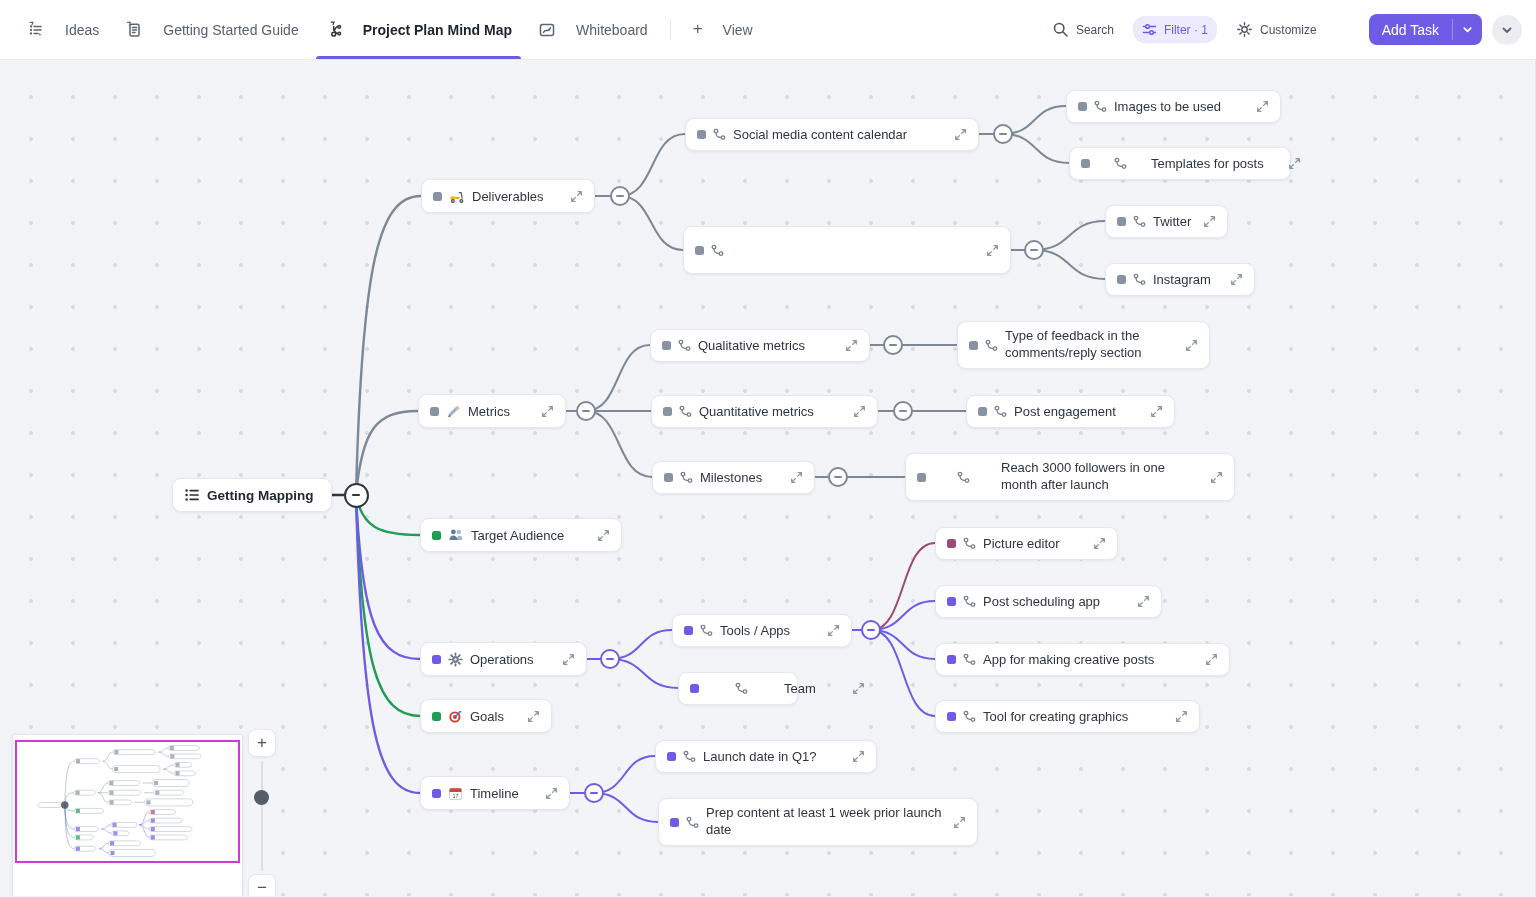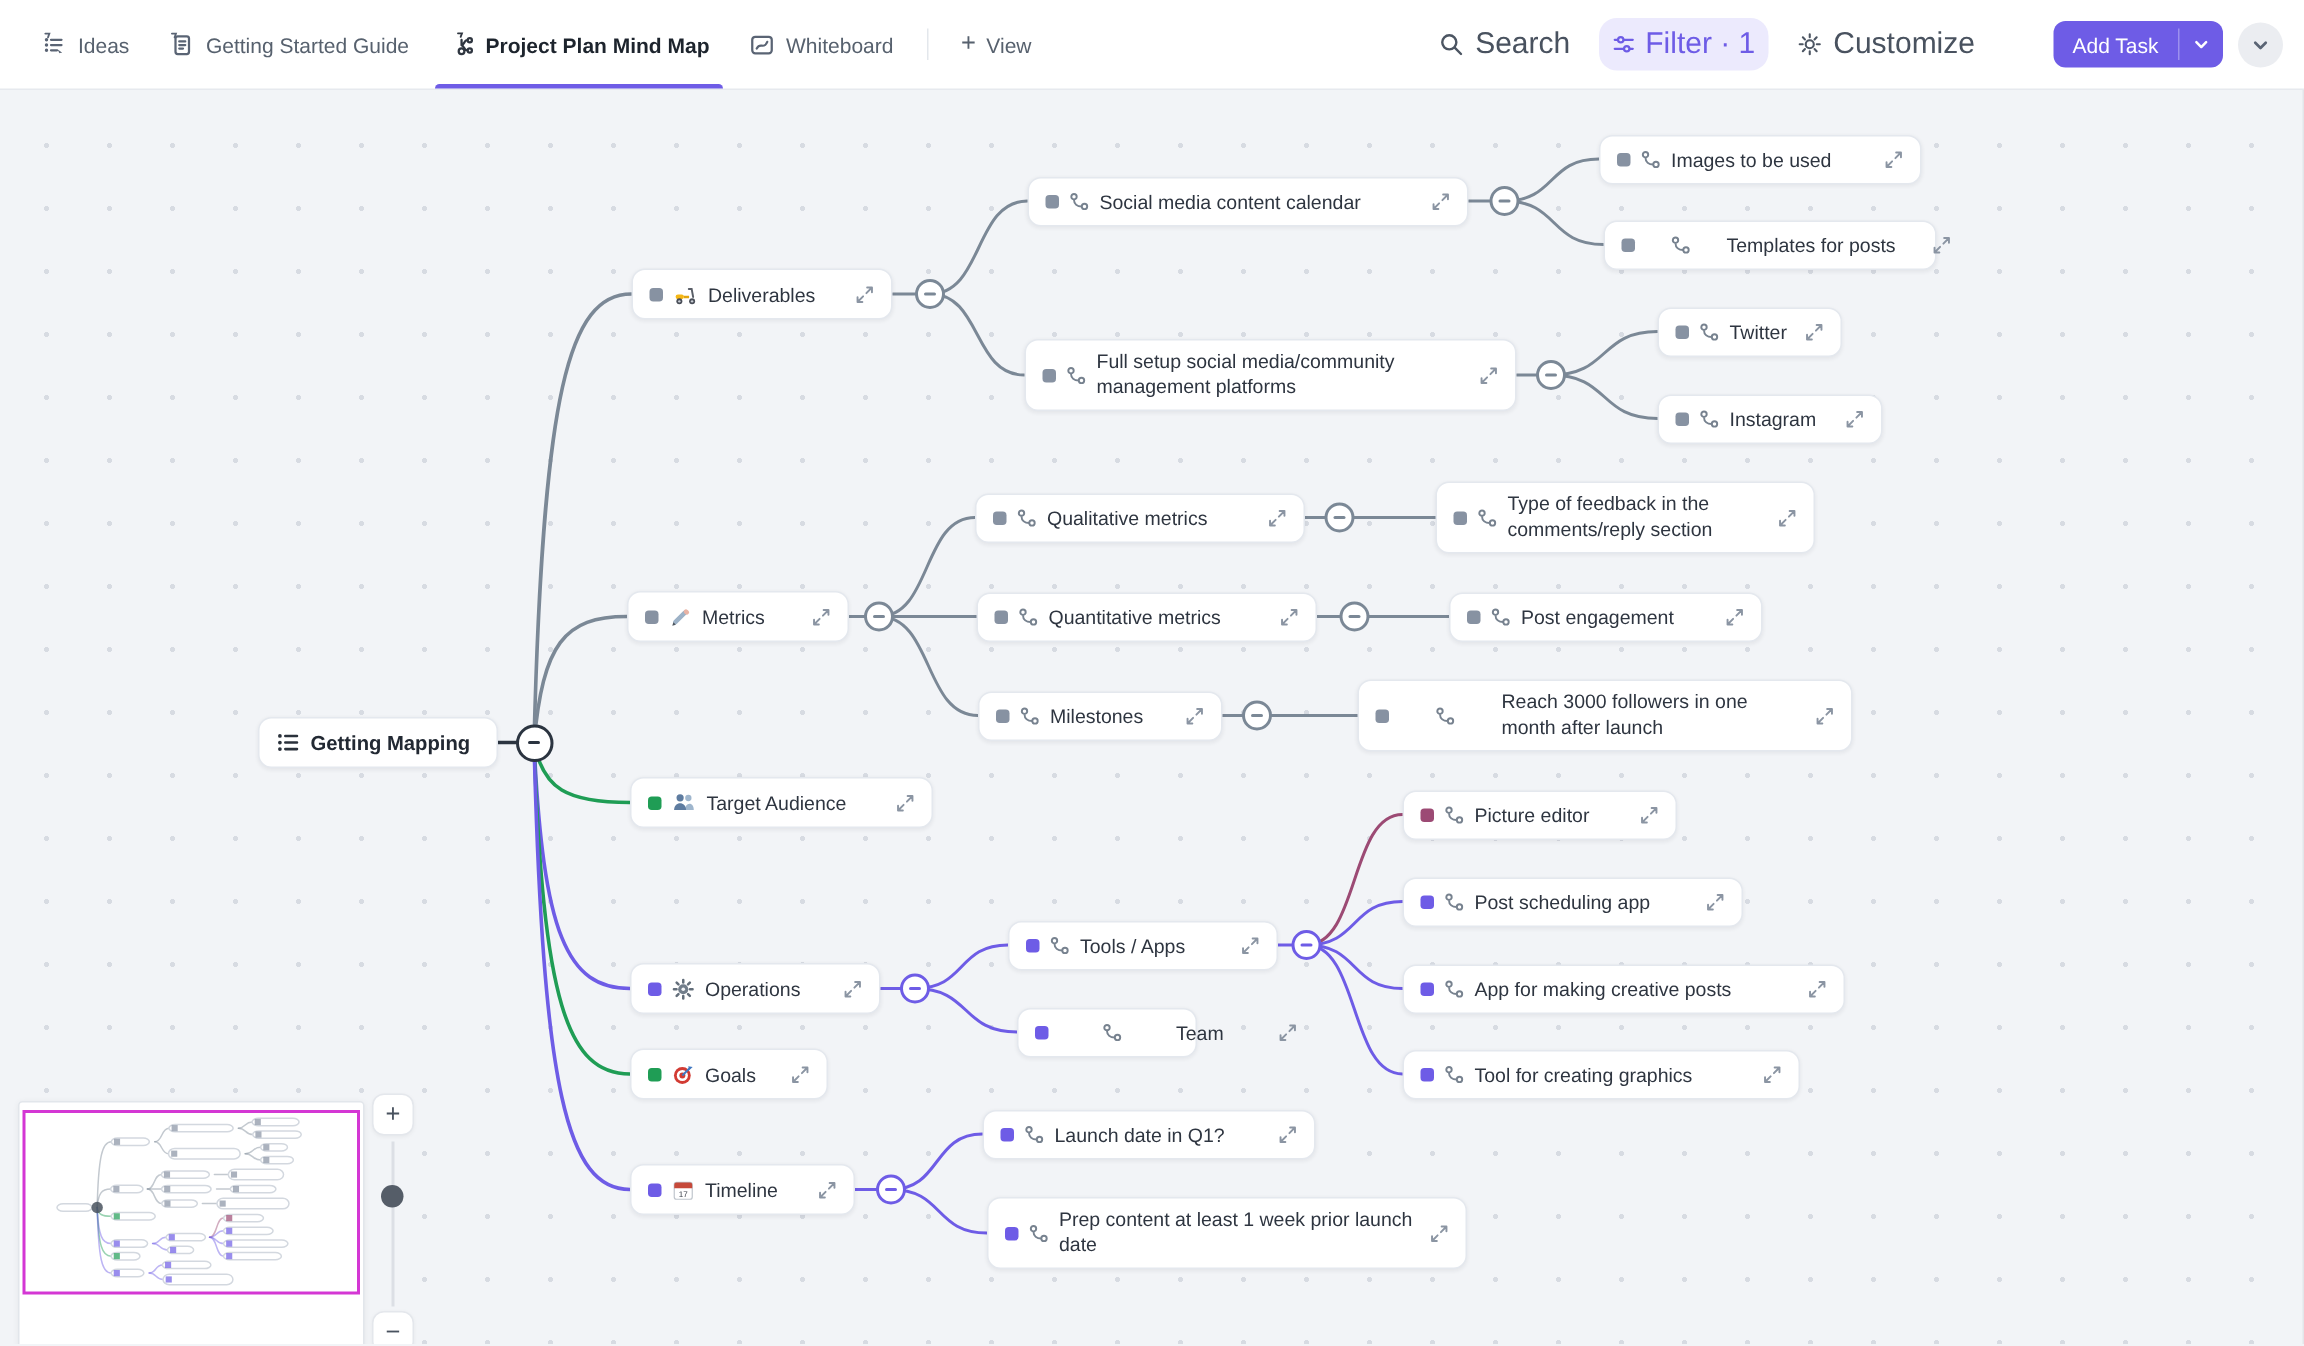--- a/index.html
+++ b/index.html
@@ -3,28 +3,28 @@
 <meta charset="utf-8">
 <style>
   html,body{margin:0;padding:0;}
   body{width:1536px;height:897px;overflow:hidden;background:#f2f4f7;
        font-family:"Liberation Sans",sans-serif;-webkit-font-smoothing:antialiased;}
 
   
   .toolbar{position:relative;height:60px;background:#ffffff;border-bottom:1px solid #e6e9ee;
            display:flex;align-items:stretch;padding:0 14px;box-sizing:border-box;z-index:5;}
   .tabs{display:flex;align-items:stretch;}
-  .tab{display:flex;align-items:center;gap:7px;padding:0 13px;font-size:14px;color:#57616e;
+  .tab{display:flex;align-items:center;gap:20px;padding:0 13px;font-size:14px;color:#57616e;
        cursor:pointer;position:relative;white-space:nowrap;}
   .tab.active{color:#1d242d;font-weight:700;}
   .tab.active::after{content:"";position:absolute;left:4px;right:4px;bottom:0;height:3px;
        border-radius:3px 3px 0 0;background:#6e5ce6;}
   .vdiv{width:1px;background:#e3e7ec;margin:19px 9px;}
   .toolbar-right{margin-left:auto;display:flex;align-items:center;gap:10px;}
-  .tbtn{display:flex;align-items:center;gap:7px;font-size:20px;color:#49525f;
+  .tbtn{display:flex;align-items:center;gap:7px;font-size:12px;color:#49525f;
         padding:6px 9px;border-radius:6px;cursor:pointer;white-space:nowrap;}
   .filter-pill{color:#6e5ce6;background:#eceafd;border-radius:12px;}
   .add-task{display:flex;align-items:stretch;background:#6e5ce6;border-radius:8px;
             overflow:hidden;color:#fff;cursor:pointer;margin-left:4px;}
   .add-task .main{display:flex;align-items:center;padding:0 13px;font-size:14px;font-weight:500;height:31px;}
   .add-task .sep{width:1px;background:rgba(255,255,255,.32);margin:5px 0;}
   .add-task .chev{display:flex;align-items:center;padding:0 8px;}
   .circle-btn{width:30px;height:30px;border-radius:50%;background:#ebedf1;display:flex;
               align-items:center;justify-content:center;color:#5a6474;cursor:pointer;}
   .plus-glyph{font-size:17px;line-height:1;margin-top:-2px;color:#57616e;}
@@ -376,21 +376,20 @@
     </div>
     <div class="node two" style="left: 683px; top: 166px; width: 328px; height: 48px;">
       <span class="square" style="background:#8792a2"></span>
       <span class="nicon">
         <svg width="13" height="13" viewBox="0 0 13 13" fill="none" stroke="#77828f" stroke-width="1.3">
           <circle cx="3" cy="3.1" r="1.8"></circle>
           <circle cx="10" cy="9.6" r="1.8"></circle>
           <path d="M3 5.1C3 8 5.2 9.6 8.1 9.6"></path>
         </svg>
       </span>
-      <span class="lbl">Full setup social media/community management platforms</span>
       <span class="nicon expand">
         <svg width="13" height="13" viewBox="0 0 13 13" fill="none" stroke="#8b95a3" stroke-width="1.3" stroke-linecap="round" stroke-linejoin="round">
           <path d="M7.6 5.4L11.3 1.7M11.3 1.7H8.1M11.3 1.7V4.9M5.4 7.6L1.7 11.3M1.7 11.3H4.9M1.7 11.3V8.1"></path>
         </svg>
       </span>
     </div>
     <div class="node" style="left: 1105px; top: 144.5px; width: 123px; height: 33px;">
       <span class="square" style="background:#8792a2"></span>
       <span class="nicon">
         <svg width="13" height="13" viewBox="0 0 13 13" fill="none" stroke="#77828f" stroke-width="1.3">

